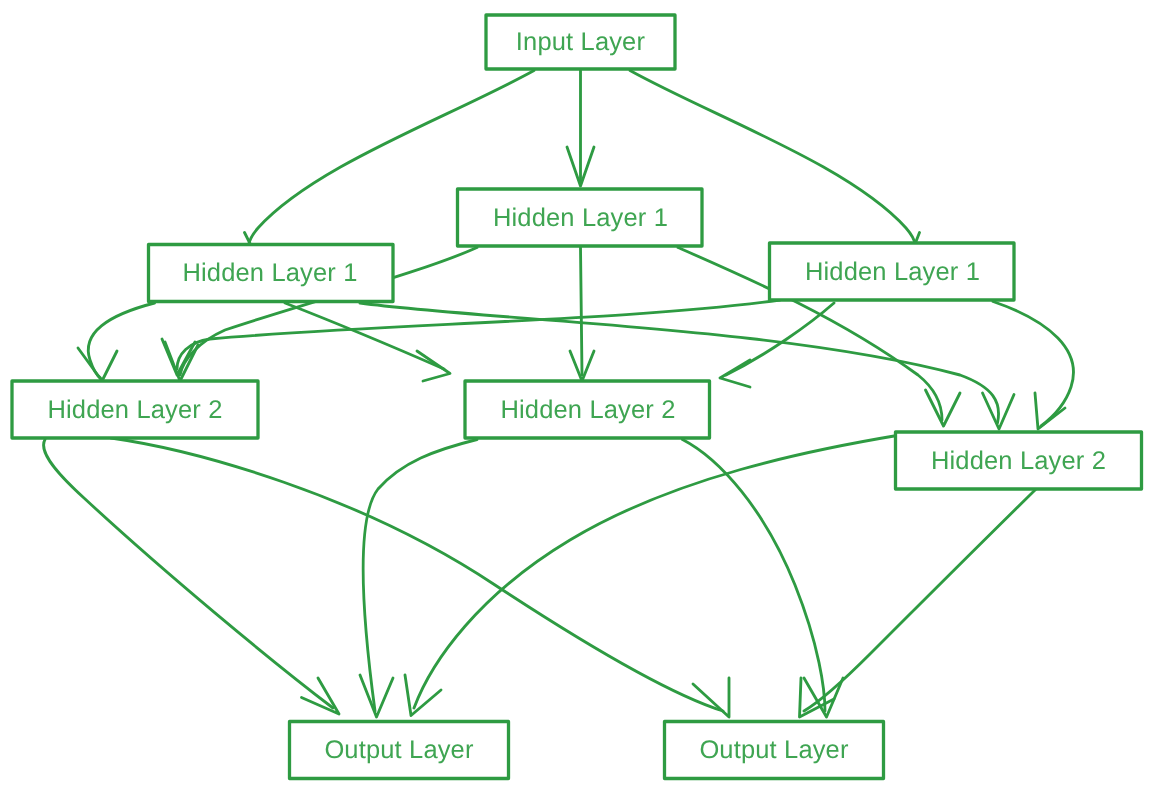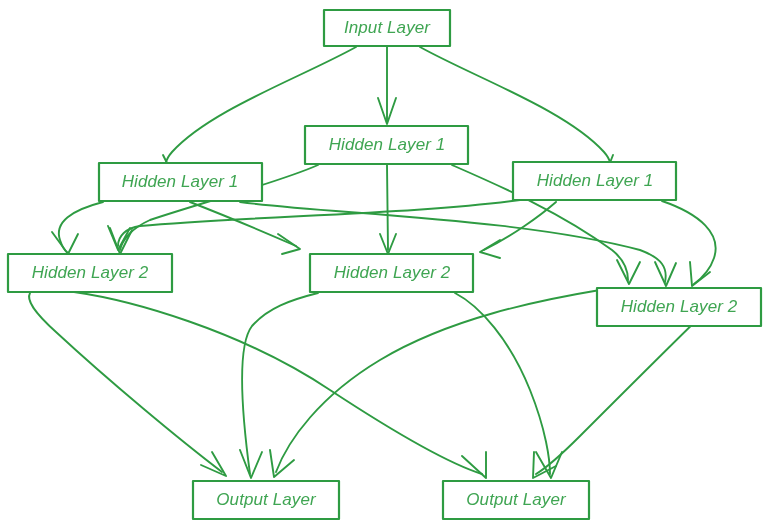--- a/index.html
+++ b/index.html
@@ -8,21 +8,20 @@
     padding: 0;
     background: #ffffff;
   }
   #canvas-wrap {
     position: relative;
     width: 768px;
     height: 529px;
     background: #ffffff;
     overflow: hidden;
     font-family: "Liberation Sans", "DejaVu Sans", sans-serif;
-    font-style: italic;
   }
   svg#diagram {
     position: absolute;
     left: 0;
     top: 0;
     width: 768px;
     height: 529px;
     display: block;
   }
   .node-box {

